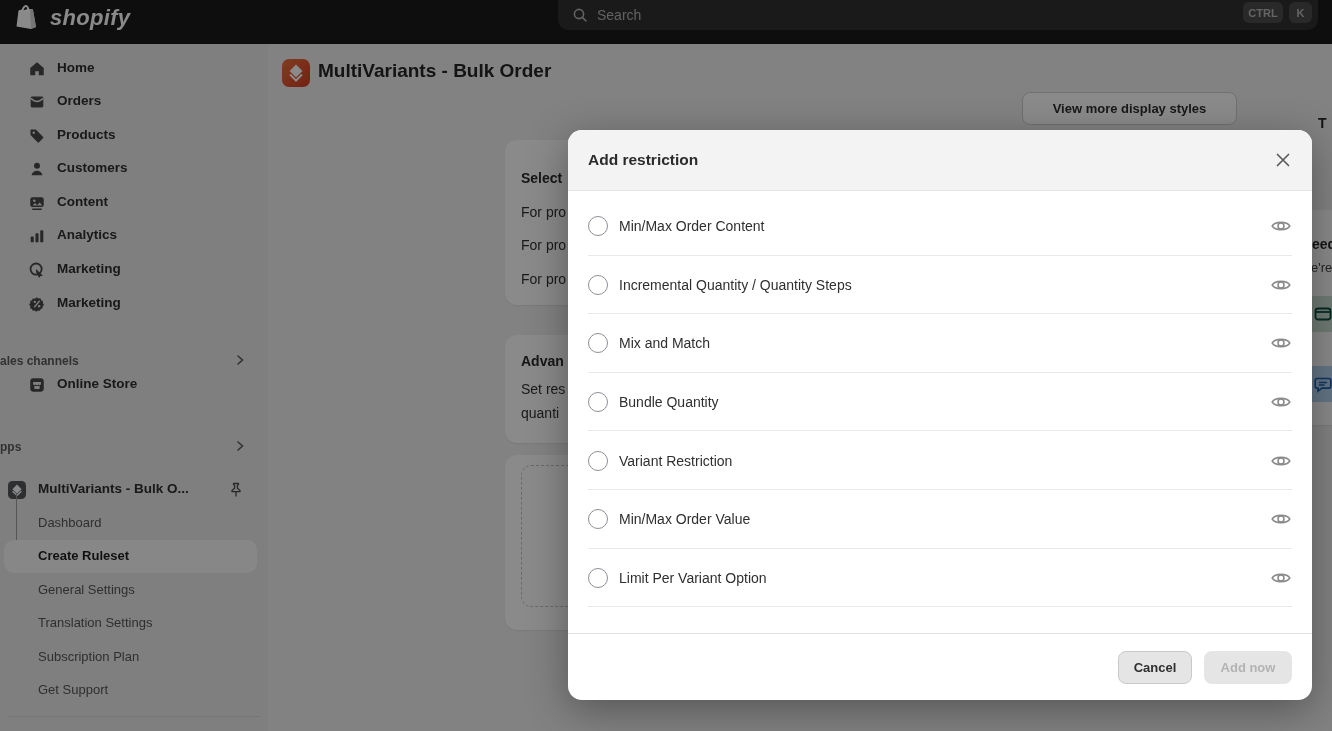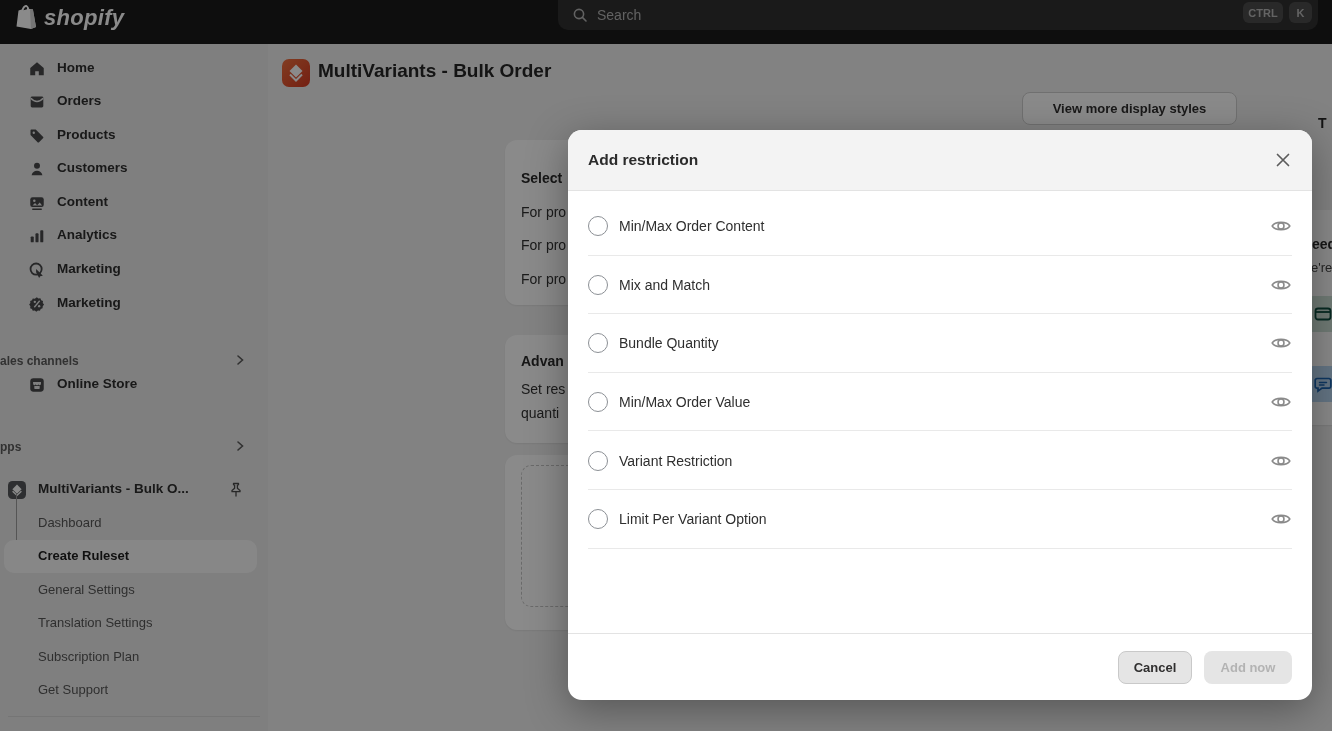--- a/index.html
+++ b/index.html
@@ -2,21 +2,21 @@
 <html><head>
 <meta charset="utf-8">
 <style>
   html,body{margin:0;padding:0;background:#000;}
   .screen{position:relative;width:1332px;height:731px;overflow:hidden;
           background:#f1f1f1;font-family:"Liberation Sans",sans-serif;
           -webkit-font-smoothing:antialiased;}
   .abs{position:absolute;}
   
   .topbar{left:0;top:0;width:1332px;height:44px;background:#1a1a1a;}
-  .logo{left:14px;top:4px;display:flex;align-items:center;gap:5px;}
+  .logo{left:14px;top:4px;display:flex;align-items:center;gap:11px;}
   .logo-word{color:#fff;font-size:22px;font-weight:700;font-style:italic;letter-spacing:.3px;}
   .search{left:558px;top:-12px;width:760px;height:42px;background:#303030;border-radius:10px;}
   .search-inner{position:absolute;left:14px;bottom:7px;display:flex;align-items:center;gap:9px;}
   .search-text{color:#b5b5b5;font-size:14px;}
   .kbd{position:absolute;top:2px;height:21px;border-radius:6px;background:#4d4d4d;
        color:#b9b9b9;font-size:11px;font-weight:700;display:flex;align-items:center;justify-content:center;}
   
   .sidebar{left:0;top:44px;width:268px;height:687px;background:#ebebeb;}
   .navitem{position:absolute;left:0;width:268px;height:34px;display:flex;align-items:flex-start;
            padding-left:28px;box-sizing:border-box;gap:11px;cursor:pointer;}
@@ -260,48 +260,57 @@
         <div class="radio"></div>
         <span class="mlabel">Min/Max Order Content</span>
         <span class="spacer"></span>
         <svg width="22" height="22" viewBox="0 0 20 20">
             <path d="M2 10c2.6-4.4 13.4-4.4 16 0-2.6 4.4-13.4 4.4-16 0Z" fill="none" stroke="#8a8a8a" stroke-width="1.4"></path>
             <circle cx="10" cy="10" r="2.7" fill="none" stroke="#8a8a8a" stroke-width="1.4"></circle>
           </svg>
       </div>
       <div class="mrow">
         <div class="radio"></div>
+        <span class="mlabel">Incremental Quantity / Quantity Steps</span>
+        <span class="spacer"></span>
+        <svg width="22" height="22" viewBox="0 0 20 20">
+            <path d="M2 10c2.6-4.4 13.4-4.4 16 0-2.6 4.4-13.4 4.4-16 0Z" fill="none" stroke="#8a8a8a" stroke-width="1.4"></path>
+            <circle cx="10" cy="10" r="2.7" fill="none" stroke="#8a8a8a" stroke-width="1.4"></circle>
+          </svg>
+      </div>
+      <div class="mrow">
+        <div class="radio"></div>
         <span class="mlabel">Mix and Match</span>
         <span class="spacer"></span>
         <svg width="22" height="22" viewBox="0 0 20 20">
             <path d="M2 10c2.6-4.4 13.4-4.4 16 0-2.6 4.4-13.4 4.4-16 0Z" fill="none" stroke="#8a8a8a" stroke-width="1.4"></path>
             <circle cx="10" cy="10" r="2.7" fill="none" stroke="#8a8a8a" stroke-width="1.4"></circle>
           </svg>
       </div>
       <div class="mrow">
         <div class="radio"></div>
         <span class="mlabel">Bundle Quantity</span>
         <span class="spacer"></span>
         <svg width="22" height="22" viewBox="0 0 20 20">
             <path d="M2 10c2.6-4.4 13.4-4.4 16 0-2.6 4.4-13.4 4.4-16 0Z" fill="none" stroke="#8a8a8a" stroke-width="1.4"></path>
             <circle cx="10" cy="10" r="2.7" fill="none" stroke="#8a8a8a" stroke-width="1.4"></circle>
           </svg>
       </div>
       <div class="mrow">
         <div class="radio"></div>
+        <span class="mlabel">Variant Restriction</span>
+        <span class="spacer"></span>
+        <svg width="22" height="22" viewBox="0 0 20 20">
+            <path d="M2 10c2.6-4.4 13.4-4.4 16 0-2.6 4.4-13.4 4.4-16 0Z" fill="none" stroke="#8a8a8a" stroke-width="1.4"></path>
+            <circle cx="10" cy="10" r="2.7" fill="none" stroke="#8a8a8a" stroke-width="1.4"></circle>
+          </svg>
+      </div>
+      <div class="mrow">
+        <div class="radio"></div>
         <span class="mlabel">Min/Max Order Value</span>
-        <span class="spacer"></span>
-        <svg width="22" height="22" viewBox="0 0 20 20">
-            <path d="M2 10c2.6-4.4 13.4-4.4 16 0-2.6 4.4-13.4 4.4-16 0Z" fill="none" stroke="#8a8a8a" stroke-width="1.4"></path>
-            <circle cx="10" cy="10" r="2.7" fill="none" stroke="#8a8a8a" stroke-width="1.4"></circle>
-          </svg>
-      </div>
-      <div class="mrow">
-        <div class="radio"></div>
-        <span class="mlabel">Variant Restriction</span>
         <span class="spacer"></span>
         <svg width="22" height="22" viewBox="0 0 20 20">
             <path d="M2 10c2.6-4.4 13.4-4.4 16 0-2.6 4.4-13.4 4.4-16 0Z" fill="none" stroke="#8a8a8a" stroke-width="1.4"></path>
             <circle cx="10" cy="10" r="2.7" fill="none" stroke="#8a8a8a" stroke-width="1.4"></circle>
           </svg>
       </div>
       <div class="mrow">
         <div class="radio"></div>
         <span class="mlabel">Limit Per Variant Option</span>
         <span class="spacer"></span>

